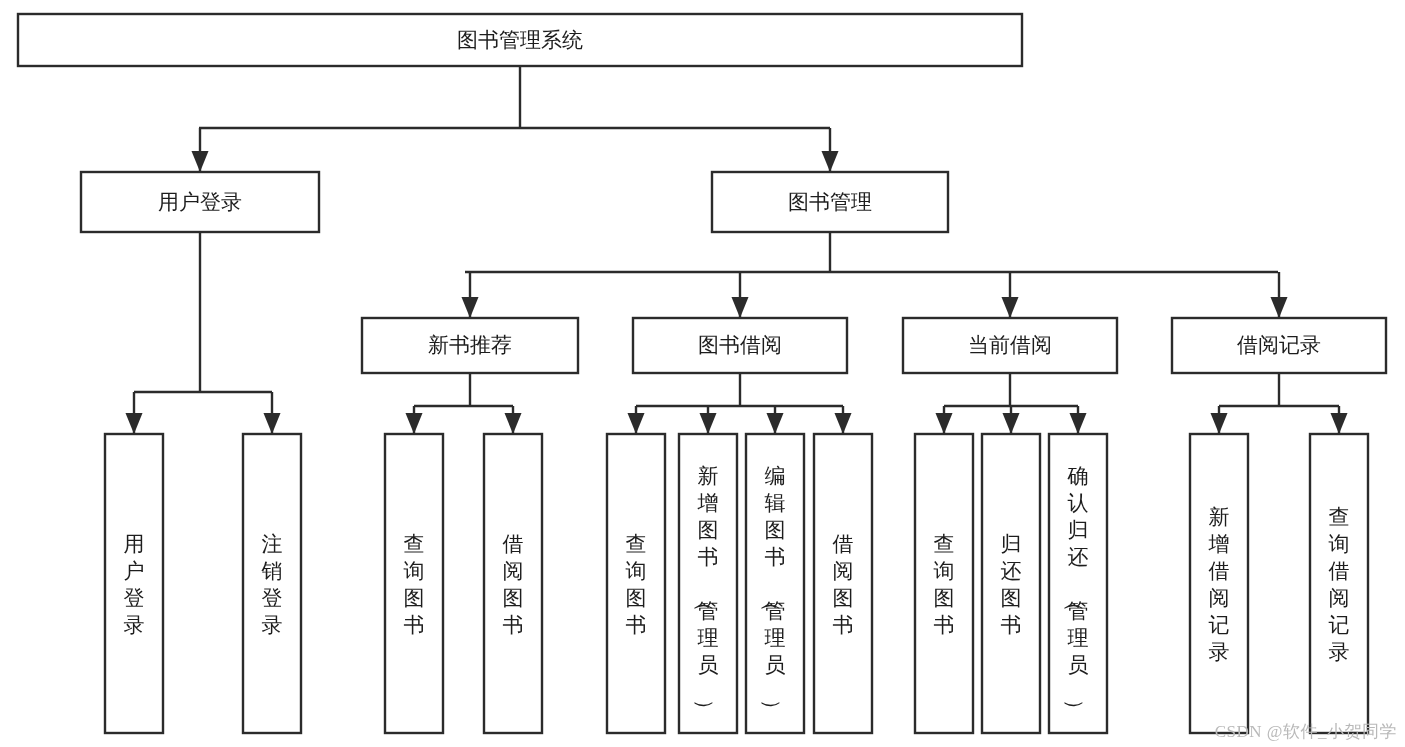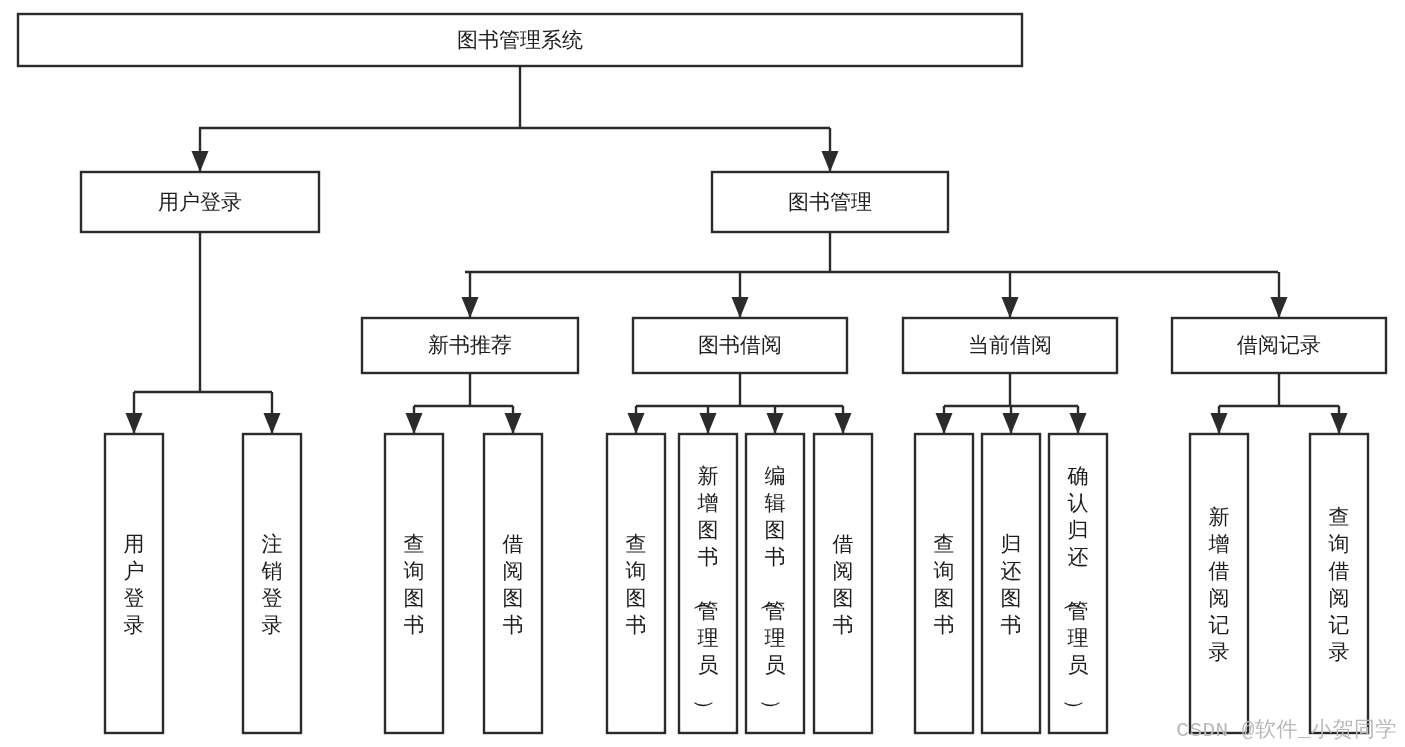--- a/index.html
+++ b/index.html
@@ -53,22 +53,22 @@
   .node-label-v {
     font-family: "Liberation Sans", "DejaVu Sans", sans-serif;
     font-size: 21px;
     fill: #1d1d1d;
     text-anchor: middle;
   }
   .watermark {
     position: absolute;
     right: 8px;
     bottom: 4px;
-    font-family: Liberation Mono, monospace;
-    font-size: 21px;
+    font-family: Liberation Serif, serif;
+    font-size: 17px;
     color: #b9b9b9;
     letter-spacing: 0.5px;
     white-space: nowrap;
     user-select: none;
   }
 </style>
 </head>
 <body>
 
 <div id="diagram-root">

